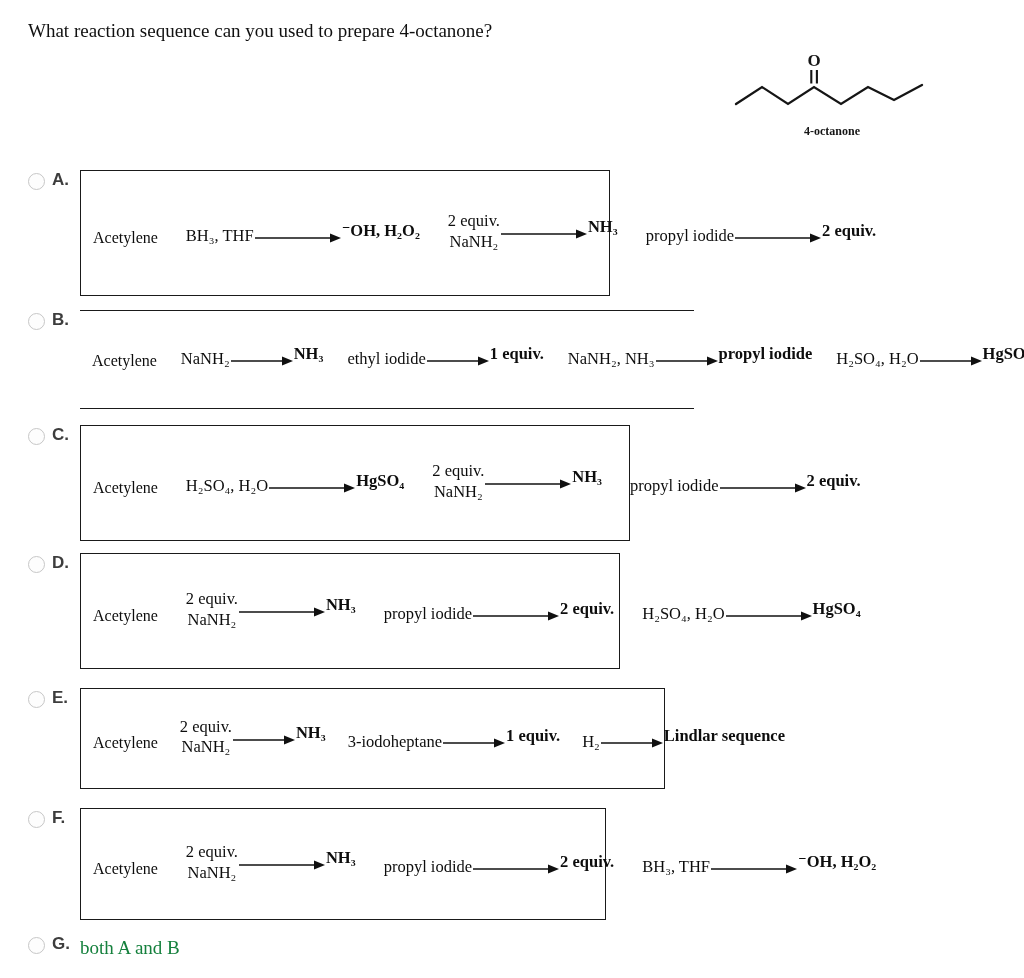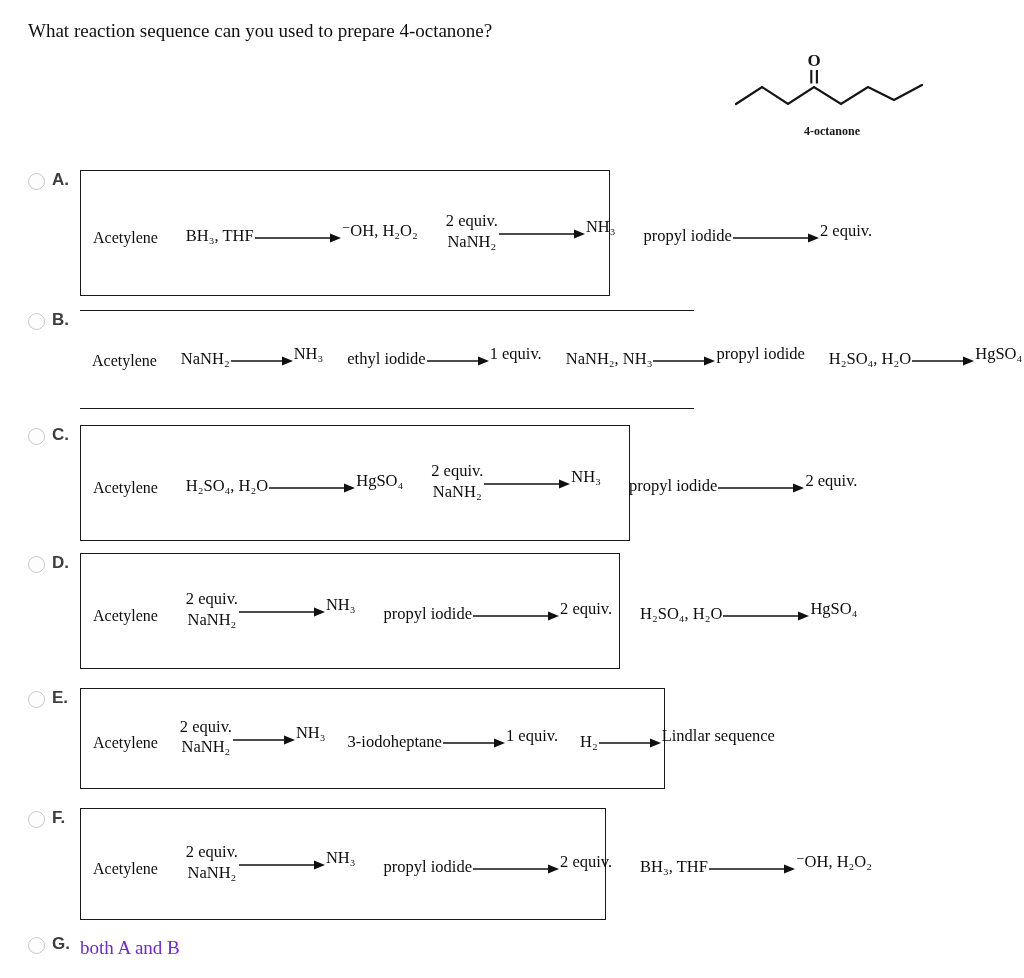--- a/index.html
+++ b/index.html
@@ -34,26 +34,26 @@
   .box-f{width:526px;height:112px;}
 
   .scheme{display:flex;align-items:flex-end;gap:28px;padding-left:12px;}
   .box-b .scheme{gap:24px;}
   .box-e .scheme{gap:22px;}
 
   .step{display:flex;flex-direction:row;align-items:center;flex:0 0 auto;}
   .top{display:flex;align-items:flex-end;justify-content:center;text-align:center;
        white-space:pre-line;font-size:16.5px;line-height:1.22;padding-bottom:3px;min-height:22px;color:#0d0d0d;}
   .arrowrow{height:16px;display:flex;align-items:center;}
-  .bottom{height:34px;padding-top:2px;text-align:left;font-size:16.5px;color:#0d0d0d;}
+  .bottom{height:34px;padding-top:2px;text-align:left;font-size:16.5px;color:#0d0d0d;font-weight:bold;}
   .mid{height:16px;display:flex;align-items:center;font-size:16px;color:#0d0d0d;}
   .spacer{height:34px;}
 
   
-  .g-text{font-size:19px;color:#6d28d9;margin-top:3px;}
+  .g-text{font-size:19px;color:#15803d;margin-top:3px;}
 </style>
 </head>
 <body>
 
 <div class="page">
 
   <div class="question">What reaction sequence can you used to prepare 4-octanone?</div>
 
   <div class="molecule">
     <svg width="212" height="76" viewBox="0 0 212 76">

